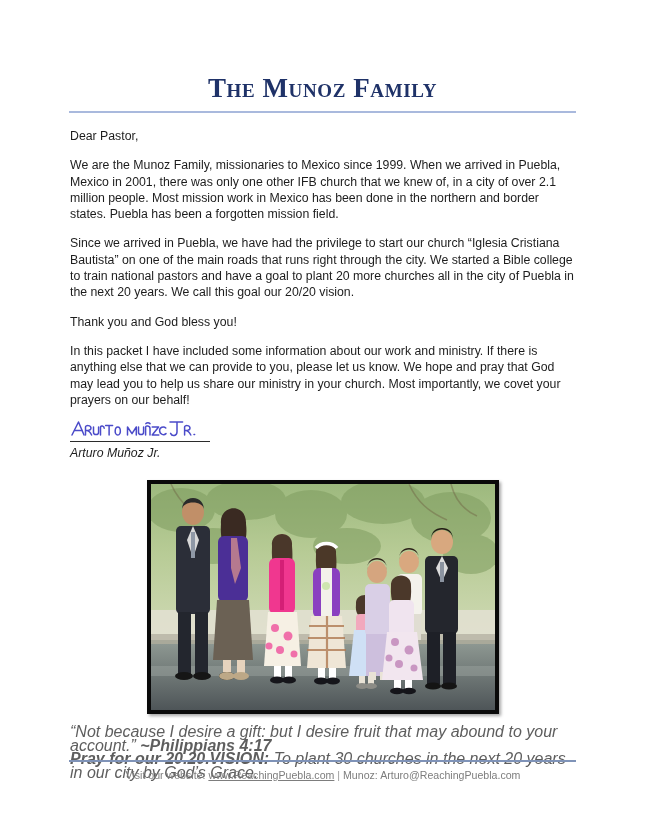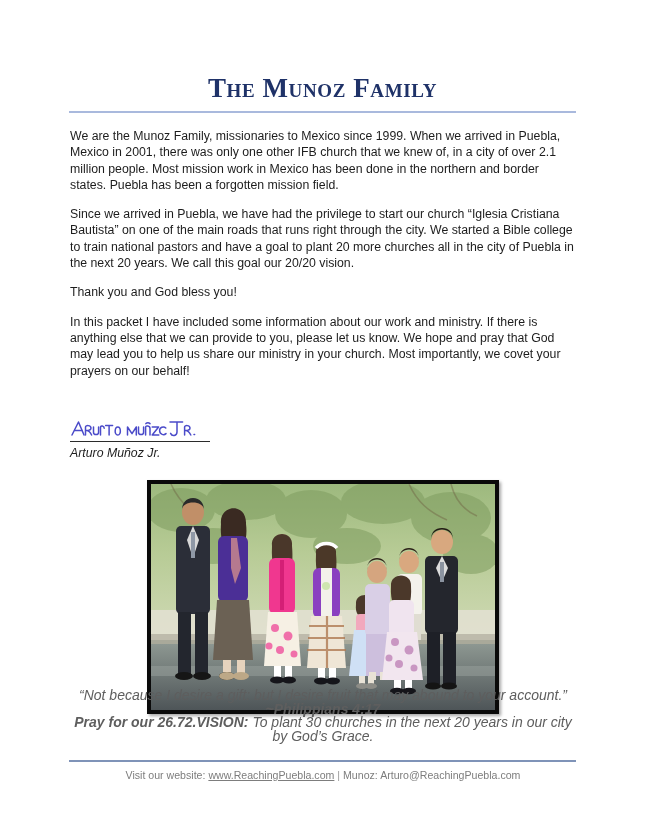--- a/index.html
+++ b/index.html
@@ -106,24 +106,23 @@
   .photo-canvas {
     display: block;
     width: 100%;
     height: 100%;
   }
 
   
   .footer-quote {
     position: absolute;
     left: 70px;
-    top: 689px;
+    top: 725px;
     width: 506px;
-    text-align: center;
-    font-size: 14px;
+    font-size: 16px;
     line-height: 13.6px;
     color: #5e5e5e;
     font-style: italic;
   }
   .footer-quote .em-bold {
     font-weight: bold;
     font-style: italic;
   }
   .footer-rule {
     position: absolute;
@@ -155,20 +154,21 @@
 <body>
 
 <div class="page">
 
   <div class="header">
     <h1 class="doc-title">The Munoz Family</h1>
   </div>
   <div class="header-rule"></div>
 
   <div class="letter">
+    <p>Dear Pastor,</p>
     <p>We are the Munoz Family, missionaries to Mexico since 1999.  When we arrived in Puebla, Mexico in 2001, there was only one other IFB church that we knew of, in a city of over 2.1 million people.  Most mission work in Mexico has been done in the northern and border states.  Puebla has been a forgotten mission field.</p>
     <p>Since we arrived in Puebla, we have had the privilege to start our church “Iglesia Cristiana Bautista” on one of the main roads that runs right through the city.  We started a Bible college to train national pastors and have a goal to plant 20 more churches all in the city of Puebla in the next 20 years. We call this goal our 20/20 vision.</p>
     <p>Thank you and God bless you!</p>
     <p>In this packet I have included some information about our work and ministry. If there is anything else that we can provide to you, please let us know. We hope and pray that God may lead you to help us share our ministry in your church. Most importantly, we covet your prayers on our behalf!</p>
   </div>
 
   <div class="signature-block">
     <svg class="signature-mark" viewBox="0 0 148 24" aria-hidden="true">
       <g fill="none" stroke="#4b4bc9" stroke-width="1.5" stroke-linecap="round" stroke-linejoin="round">
         <path d="M2 17 L8.5 4 L14 17"></path>
@@ -348,21 +348,21 @@
         <rect x="276" y="148" width="13" height="52" fill="#1e2027"></rect>
         <rect x="292" y="148" width="13" height="52" fill="#1e2027"></rect>
         <ellipse cx="282" cy="202" rx="8" ry="3.6" fill="#141414"></ellipse>
         <ellipse cx="298" cy="202" rx="8" ry="3.6" fill="#141414"></ellipse>
       </g>
     </svg>
   </div>
 
   <div class="footer-quote">
     <span>“Not because I desire a gift: but I desire fruit that may abound to your account.” </span><span class="em-bold">~Philippians 4:17</span><br>
-    <span class="em-bold">Pray for our 26.72.VISION:</span><span> To plant 30 churches in the next 20 years in our city by God’s Grace.</span>
+    <span class="em-bold">Pray for our 20.20.VISION:</span><span> To plant 30 churches in the next 20 years in our city by God’s Grace.</span>
   </div>
 
   <div class="footer-rule"></div>
 
   <div class="footer-contact">
     <span>Visit our website: </span><a class="link" href="#">www.ReachingPuebla.com</a><span class="sep"> | </span><span>Munoz: </span><span>Arturo@ReachingPuebla.com</span>
   </div>
 
 </div>
 

